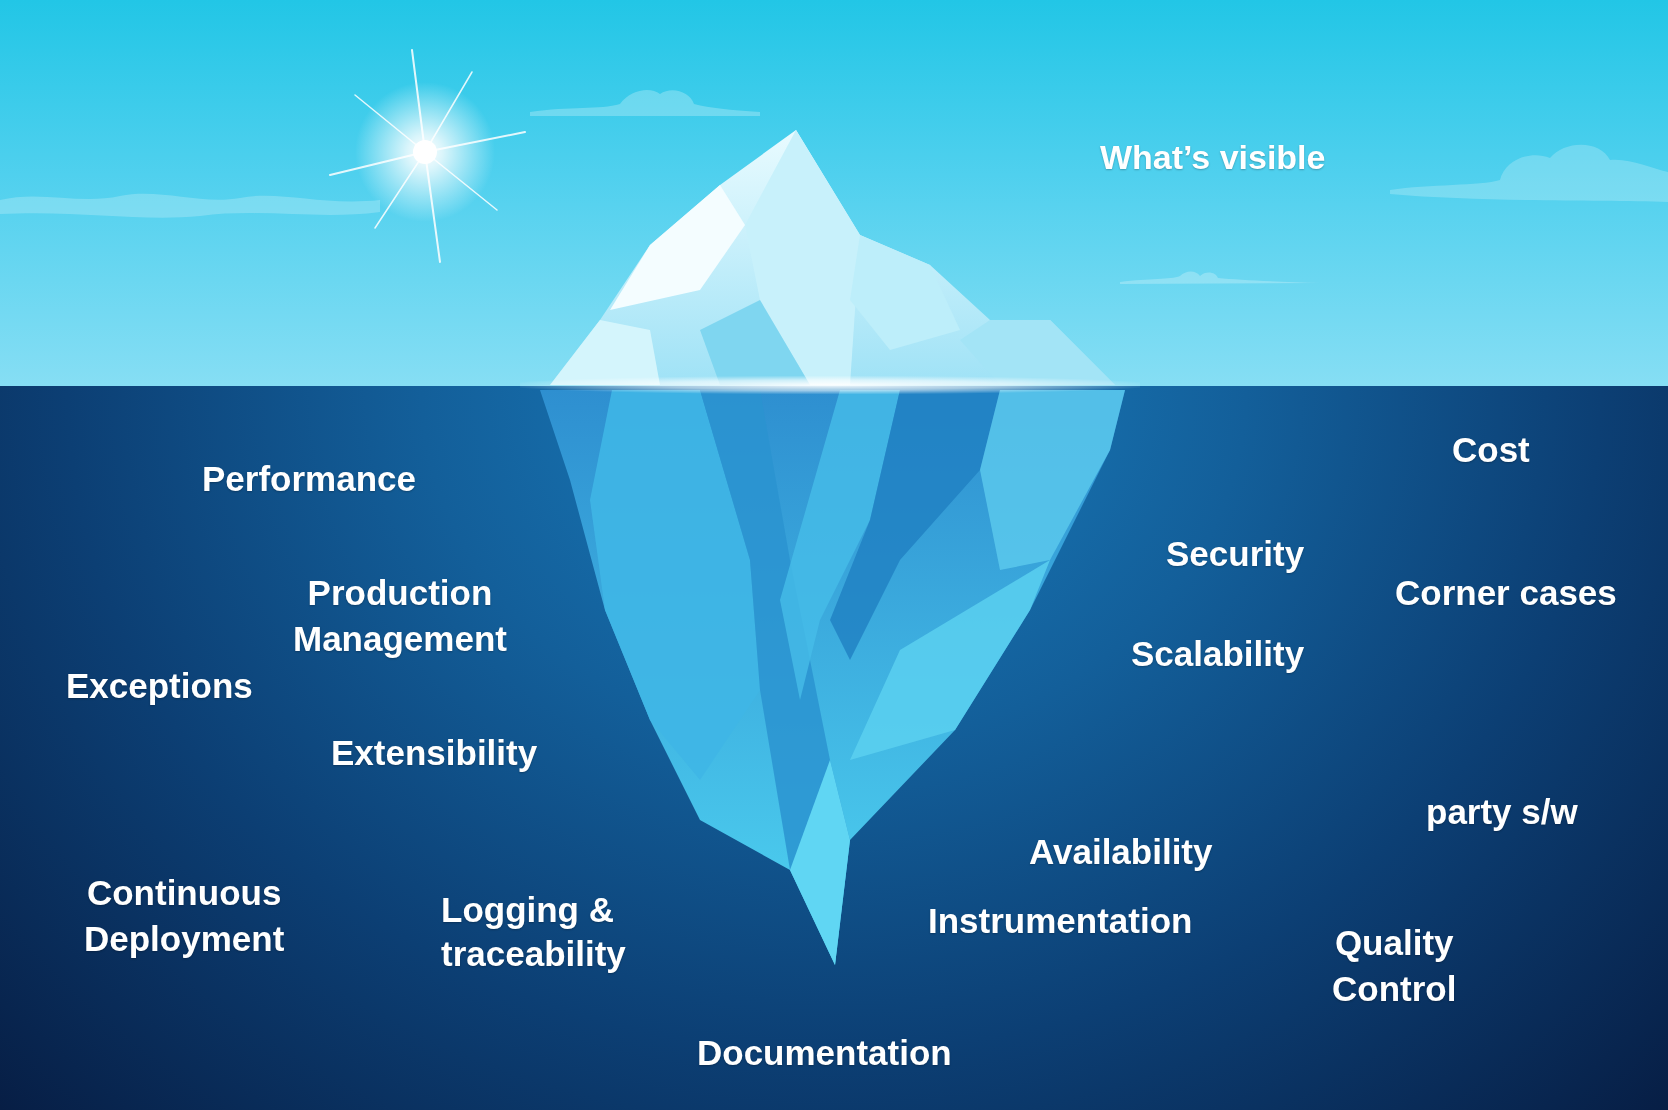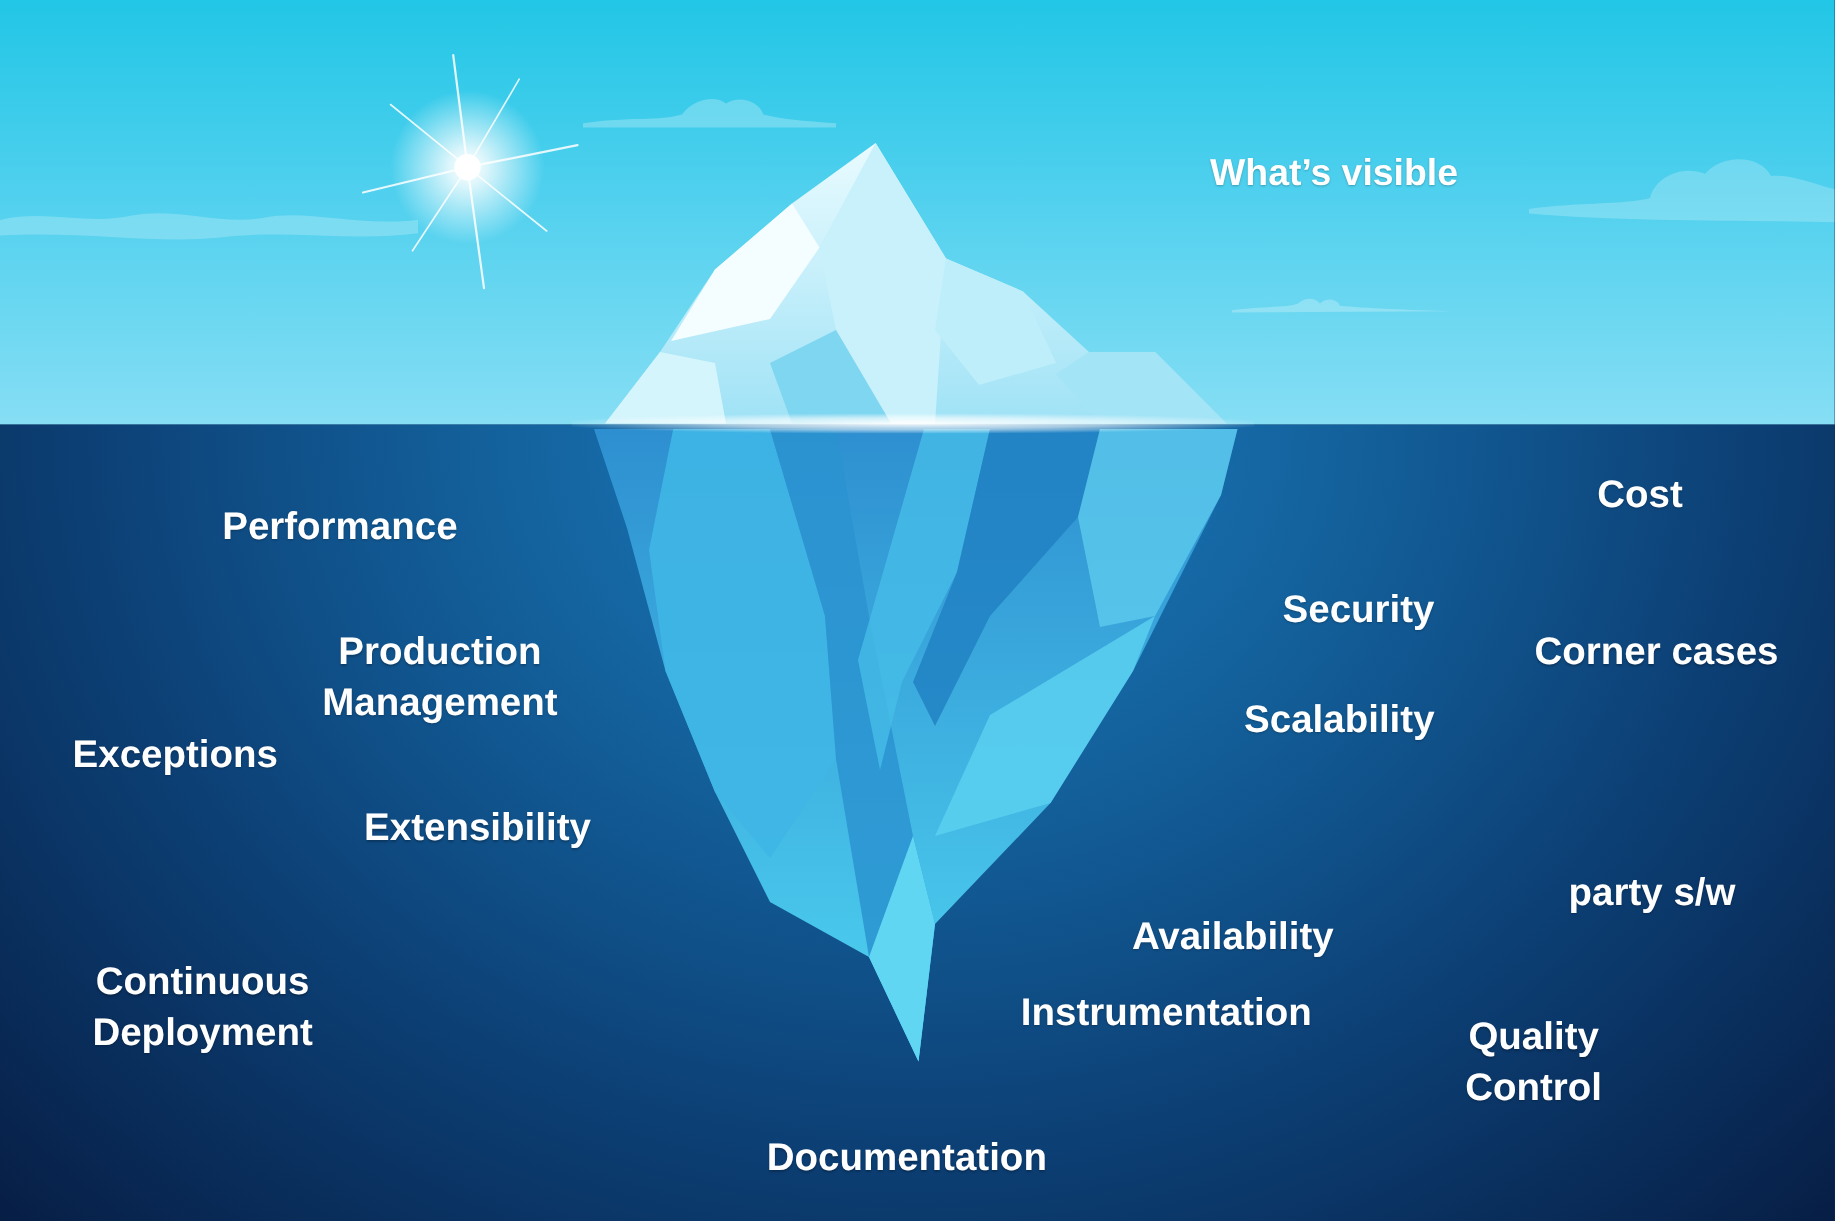--- a/index.html
+++ b/index.html
@@ -105,20 +105,24 @@
 
   <div class="label" style="left:66px; top:664px;">Exceptions</div>
 
   <div class="label" style="left:331px; top:731px;">Extensibility</div>
 
   <div class="label" style="left:84px; top:870px; line-height:46px;">
     <div>Continuous</div>
     <div>Deployment</div>
   </div>
 
+  <div class="label" style="left:441px; top:888px; line-height:44px; text-align:left;">
+    <div>Logging &amp;</div>
+    <div>traceability</div>
+  </div>
 
   <div class="label" style="left:697px; top:1031px;">Documentation</div>
 
   <div class="label" style="left:1452px; top:428px;">Cost</div>
 
   <div class="label" style="left:1166px; top:504px;margin-top:28px;">Security</div>
 
   <div class="label" style="left:1395px; top:571px;">Corner cases</div>
 
   <div class="label" style="left:1131px; top:632px;">Scalability</div>

